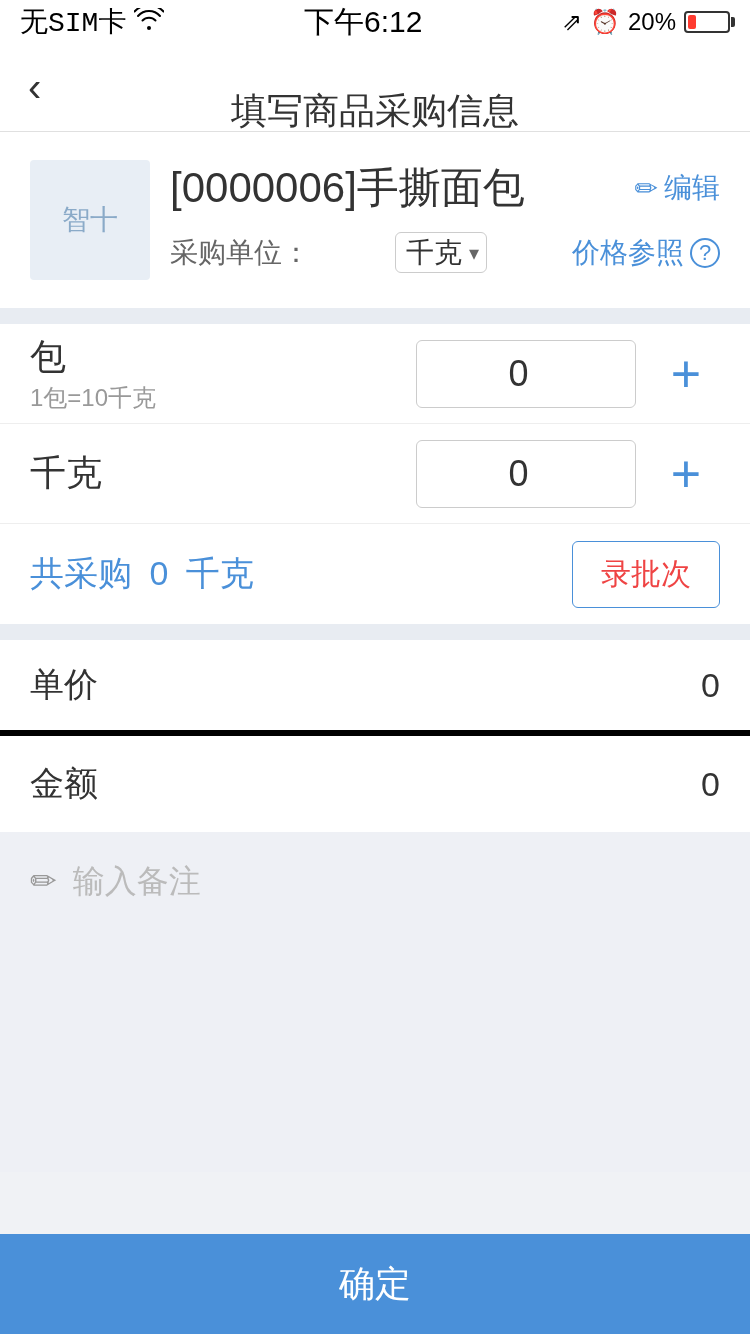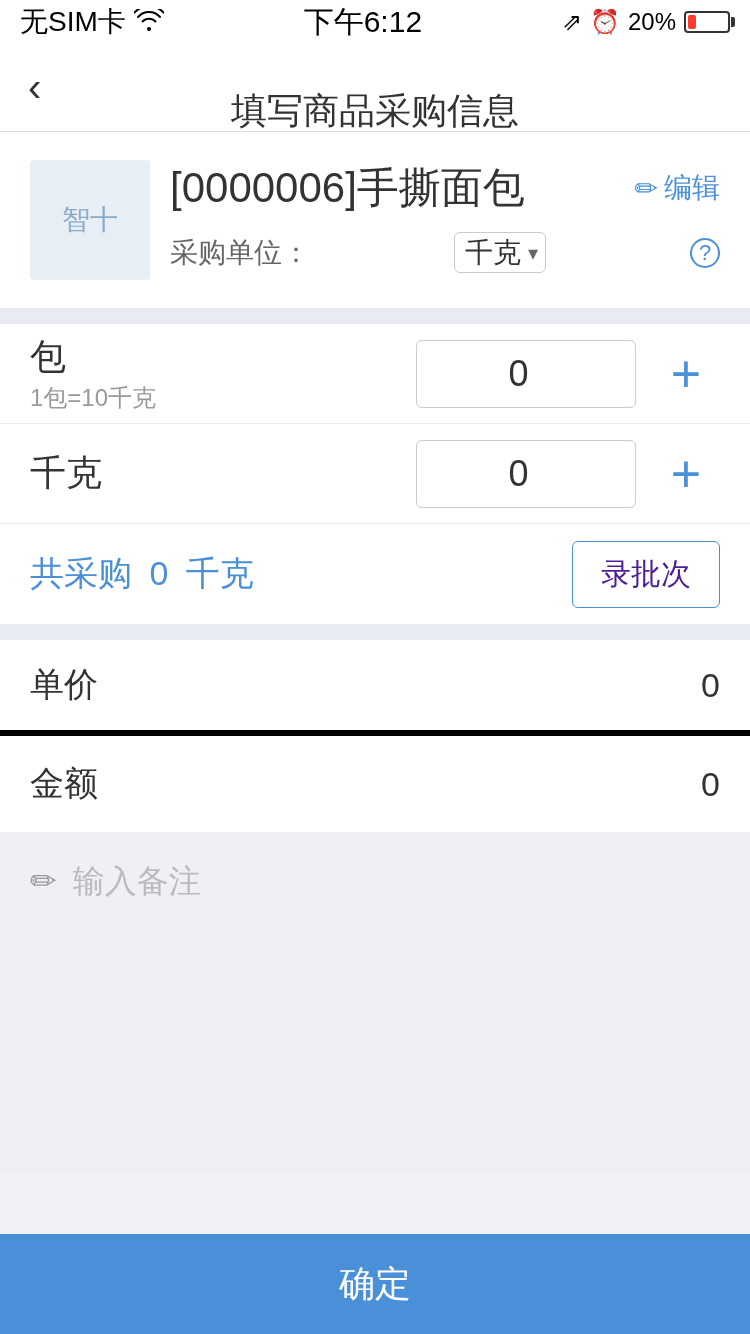--- a/index.html
+++ b/index.html
@@ -23,20 +23,21 @@
       justify-content: space-between;
       padding: 0 20px;
       font-size: 28px;
       color: #000;
     }
     .status-left {
       display: flex;
       align-items: center;
       gap: 8px;
       font-size: 28px;
+      font-family: Liberation Mono, monospace;
     }
     .status-center {
       font-size: 30px;
       font-weight: 500;
     }
     .status-right {
       display: flex;
       align-items: center;
       gap: 8px;
       font-size: 26px;
@@ -262,21 +263,21 @@
     }
     .total-text {
       font-size: 34px;
       color: #333;
     }
     .total-text span {
       color: #4a90d9;
     }
     .record-btn {
       border: 1px solid #4a90d9;
-      color: #4c1d95;
+      color: #ef4444;
       background: #fff;
       border-radius: 6px;
       padding: 12px 28px;
       font-size: 30px;
       cursor: pointer;
     }
 
     
     .info-section {
       background: #fff;
@@ -391,20 +392,21 @@
         </span>
       </div>
       <div class="unit-row">
         <span class="unit-label">采购单位：</span>
         <div class="unit-select-wrapper">
           <select class="unit-select">
             <option>千克</option>
           </select>
         </div>
         <span class="price-ref">
+          <span>价格参照</span>
           <span class="price-ref-question">?</span>
         </span>
       </div>
     </div>
   </div>
 </div>
 
 <div class="section-divider"></div>
 
 <div class="input-section">

